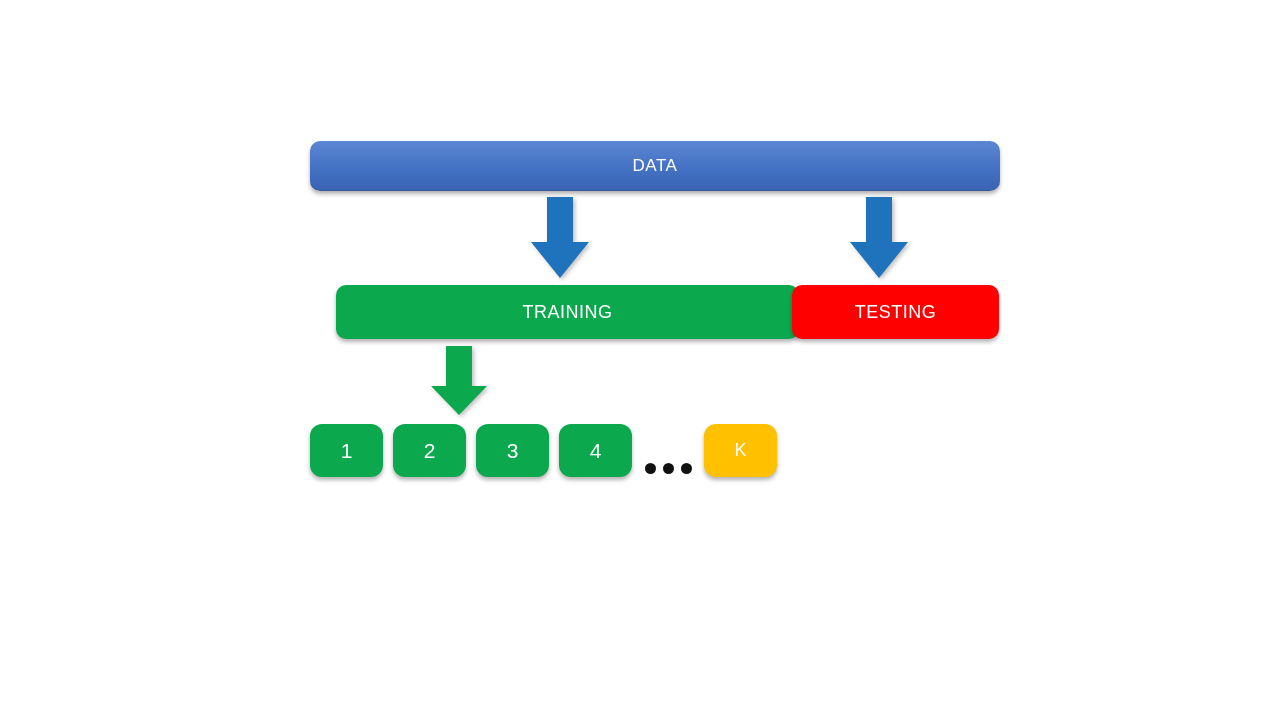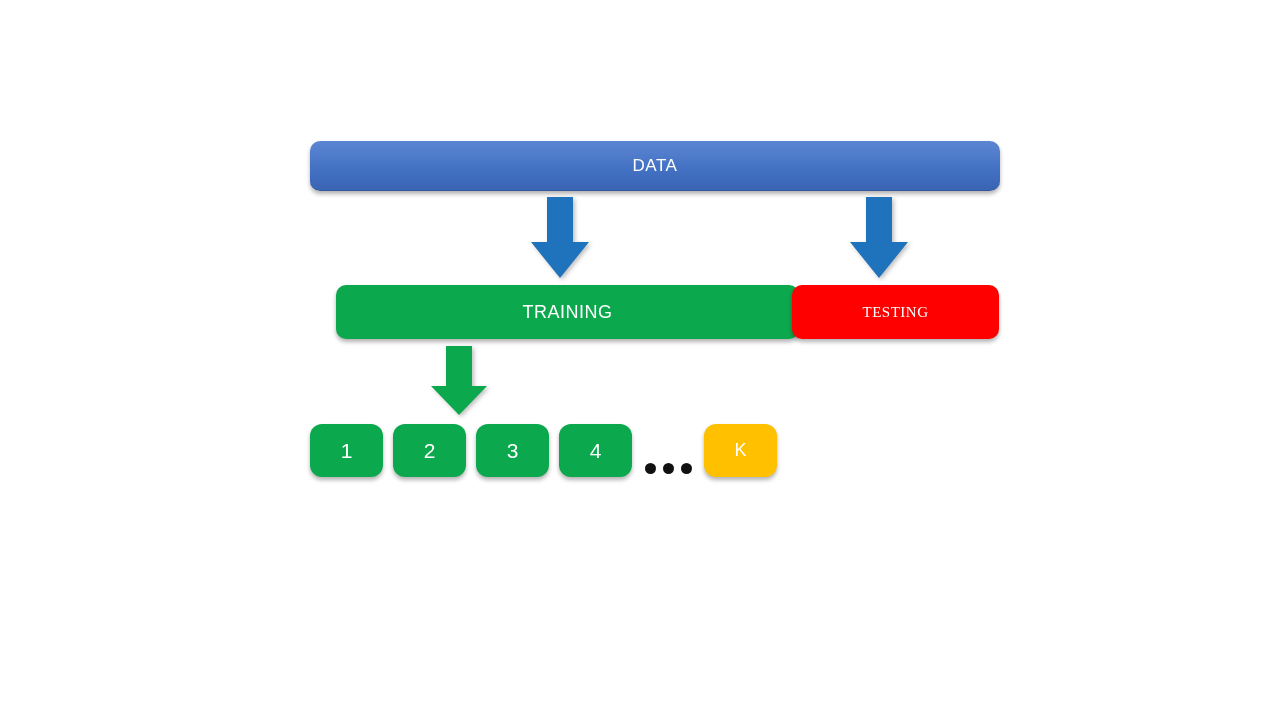--- a/index.html
+++ b/index.html
@@ -40,23 +40,22 @@
     background: var(--green);
     font-size: 18px;
     letter-spacing: 0.5px;
     margin-left: 26px;
   }
   .testing-box {
     left: 792px; top: 285px;
     width: 207px; height: 54px;
     border-radius: 10px;
     background: var(--red);
-    font-size: 15px;
+    font-size: 18px;
     letter-spacing: 0.5px;
-    font-family: Liberation Serif, serif;
   }
   .arrow {
     position: absolute;
     filter: drop-shadow(2px 2px 2px rgba(0,0,0,0.25));
   }
   .arrow-blue-left  { left: 531px; top: 197px; }
   .arrow-blue-right { left: 850px; top: 197px; }
   .arrow-green      { left: 431px; top: 346px; }
   .folds-row {
     position: absolute;

